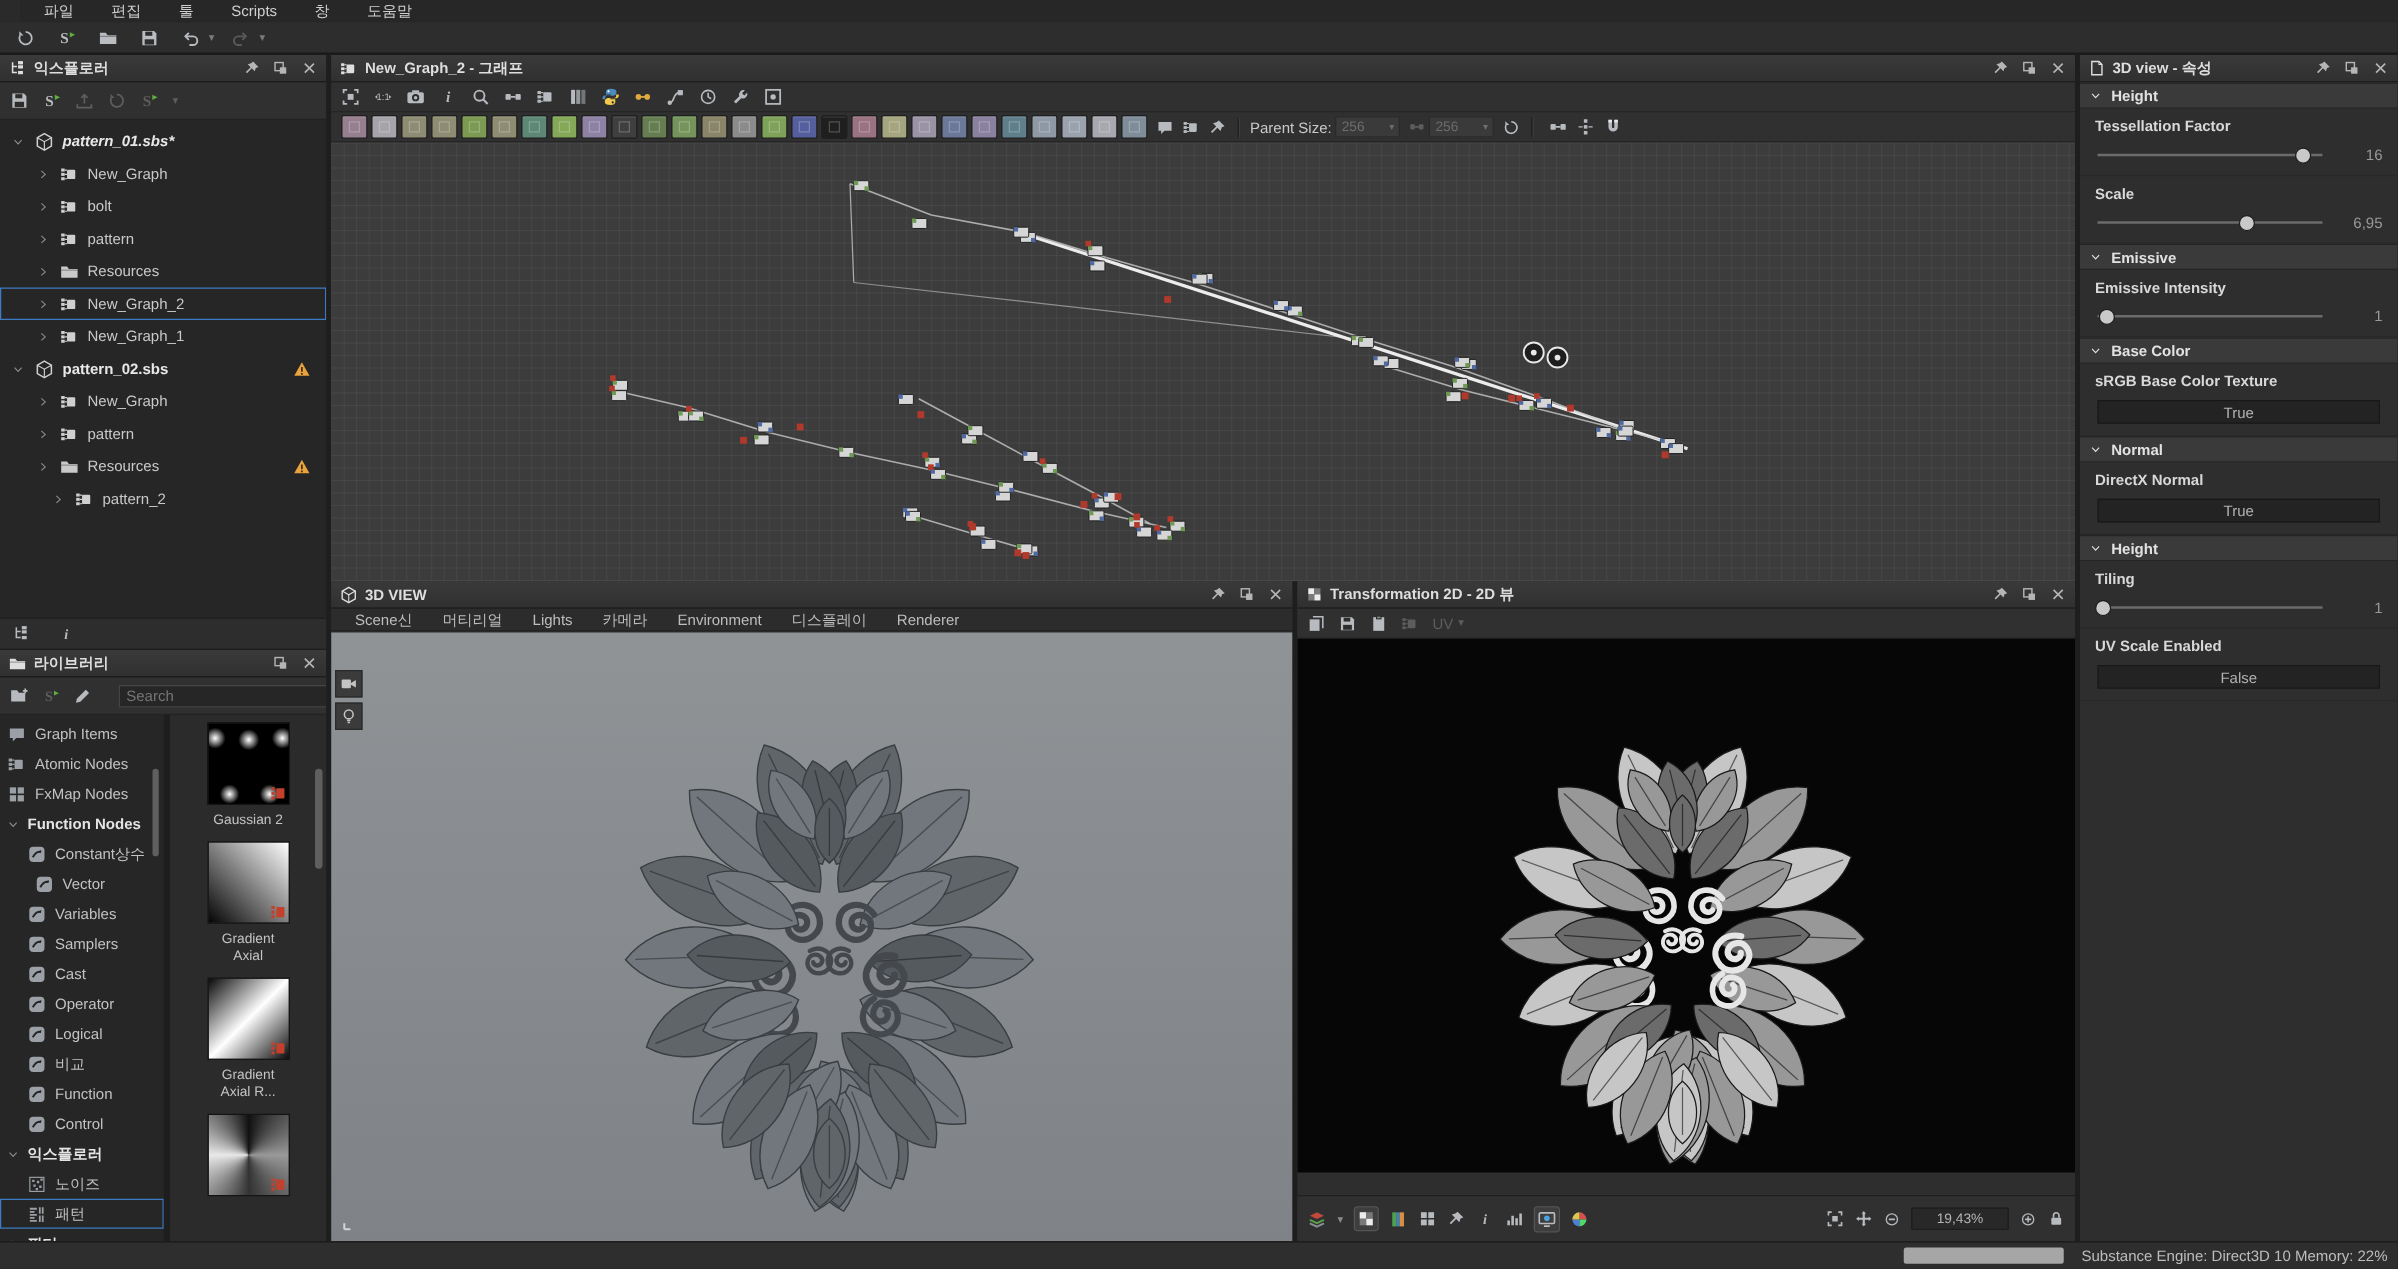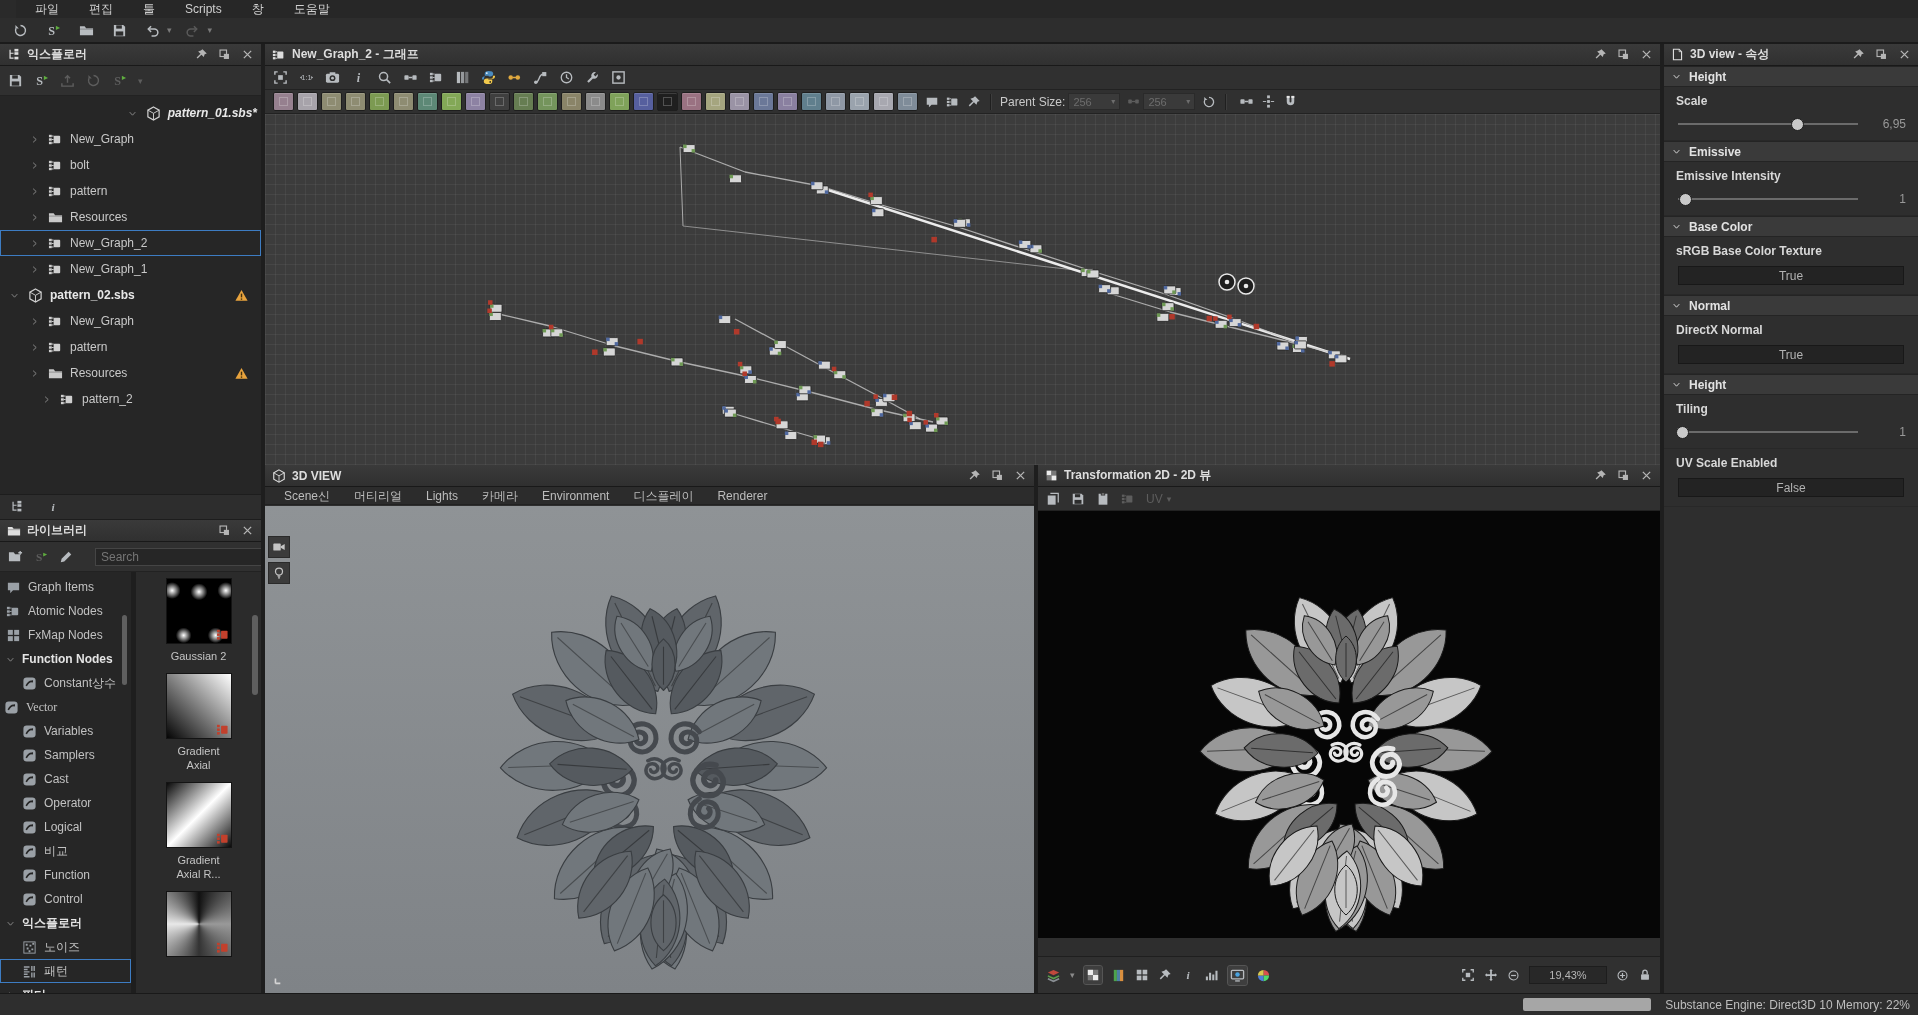--- a/index.html
+++ b/index.html
@@ -190,21 +190,21 @@
         </span>
         <span class="tbt gray">
           <svg class="" width="15" height="15" viewBox="0 0 16 16">
             <text x="6" y="12.5" font-size="13" font-weight="bold" text-anchor="middle" fill="currentColor" font-family="Liberation Serif,serif">S</text>
             <path d="M10.5 3l4.5 2.2L10.5 7.4z" fill="#5fae3f"></path>
           </svg>
         </span>
         <span class="tbt gray" style="font-size: 9px;">▾</span>
       </div>
     <div id="exp-tree" style="padding-top:4px">
-        <div class="trow" style="padding-left: 8px; justify-content: flex-end;">
+        <div class="trow" style="padding-left: 8px;">
           <span class="chev">
             <svg class="" width="9" height="9" viewBox="0 0 16 16">
               <path d="M3 5.5l5 5.5 5-5.5" fill="none" stroke="currentColor" stroke-width="1.6"></path>
             </svg>
           </span>
           <span style="color: rgb(207, 207, 207);">
             <svg class="" width="15" height="15" viewBox="0 0 16 16">
               <path d="M8 1l6 3.4v7.2L8 15l-6-3.4V4.4z" fill="none" stroke="currentColor" stroke-width="1.3"></path>
               <path d="M2 4.4l6 3.4 6-3.4M8 7.8V15" stroke="currentColor" fill="none"></path>
             </svg>
@@ -510,21 +510,21 @@
             <div class="crow" style="padding-left: 22px;">
               <span style="color: rgb(154, 160, 166);">
                 <svg class="" width="15" height="15" viewBox="0 0 16 16">
                   <rect x="1.5" y="1.5" width="13" height="13" rx="3.5" fill="currentColor"></rect>
                   <path d="M4.5 10.5c2.5-4.5 4.5-5.5 7-4.5" stroke="#242424" stroke-width="1.7" fill="none"></path>
                   <path d="M11.8 4.2l-.4 2.6-2.5-.8z" fill="#242424"></path>
                 </svg>
               </span>
               <span>Constant상수</span>
             </div>
-            <div class="crow" style="padding-left: 4px; font-family: Liberation Serif, serif;">
+            <div class="crow" style="padding-left: 28px;">
               <span style="color: rgb(154, 160, 166);">
                 <svg class="" width="15" height="15" viewBox="0 0 16 16">
                   <rect x="1.5" y="1.5" width="13" height="13" rx="3.5" fill="currentColor"></rect>
                   <path d="M4.5 10.5c2.5-4.5 4.5-5.5 7-4.5" stroke="#242424" stroke-width="1.7" fill="none"></path>
                   <path d="M11.8 4.2l-.4 2.6-2.5-.8z" fill="#242424"></path>
                 </svg>
               </span>
               <span>Vector</span>
             </div>
             <div class="crow" style="padding-left: 22px;">
@@ -1637,20 +1637,30 @@
     <div id="props-body">
         <div class="sech">
           <span>
             <svg class="" width="9" height="9" viewBox="0 0 16 16">
               <path d="M3 5.5l5 5.5 5-5.5" fill="none" stroke="currentColor" stroke-width="1.6"></path>
             </svg>
           </span>
           <span>Height</span>
         </div>
         <div class="param">
+          <div class="plabel">Tessellation Factor</div>
+          <div class="srow">
+            <div class="track">
+        <div class="line"></div>
+        <div class="hdl" style="left:calc(90.0% - 6px)"></div>
+            </div>
+        <span class="sval">16</span>
+          </div>
+        </div>
+        <div class="param">
           <div class="plabel">Scale</div>
           <div class="srow">
             <div class="track">
         <div class="line"></div>
         <div class="hdl" style="left:calc(66.0% - 6px)"></div>
             </div>
         <span class="sval">6,95</span>
           </div>
         </div>
         <div class="sech">

